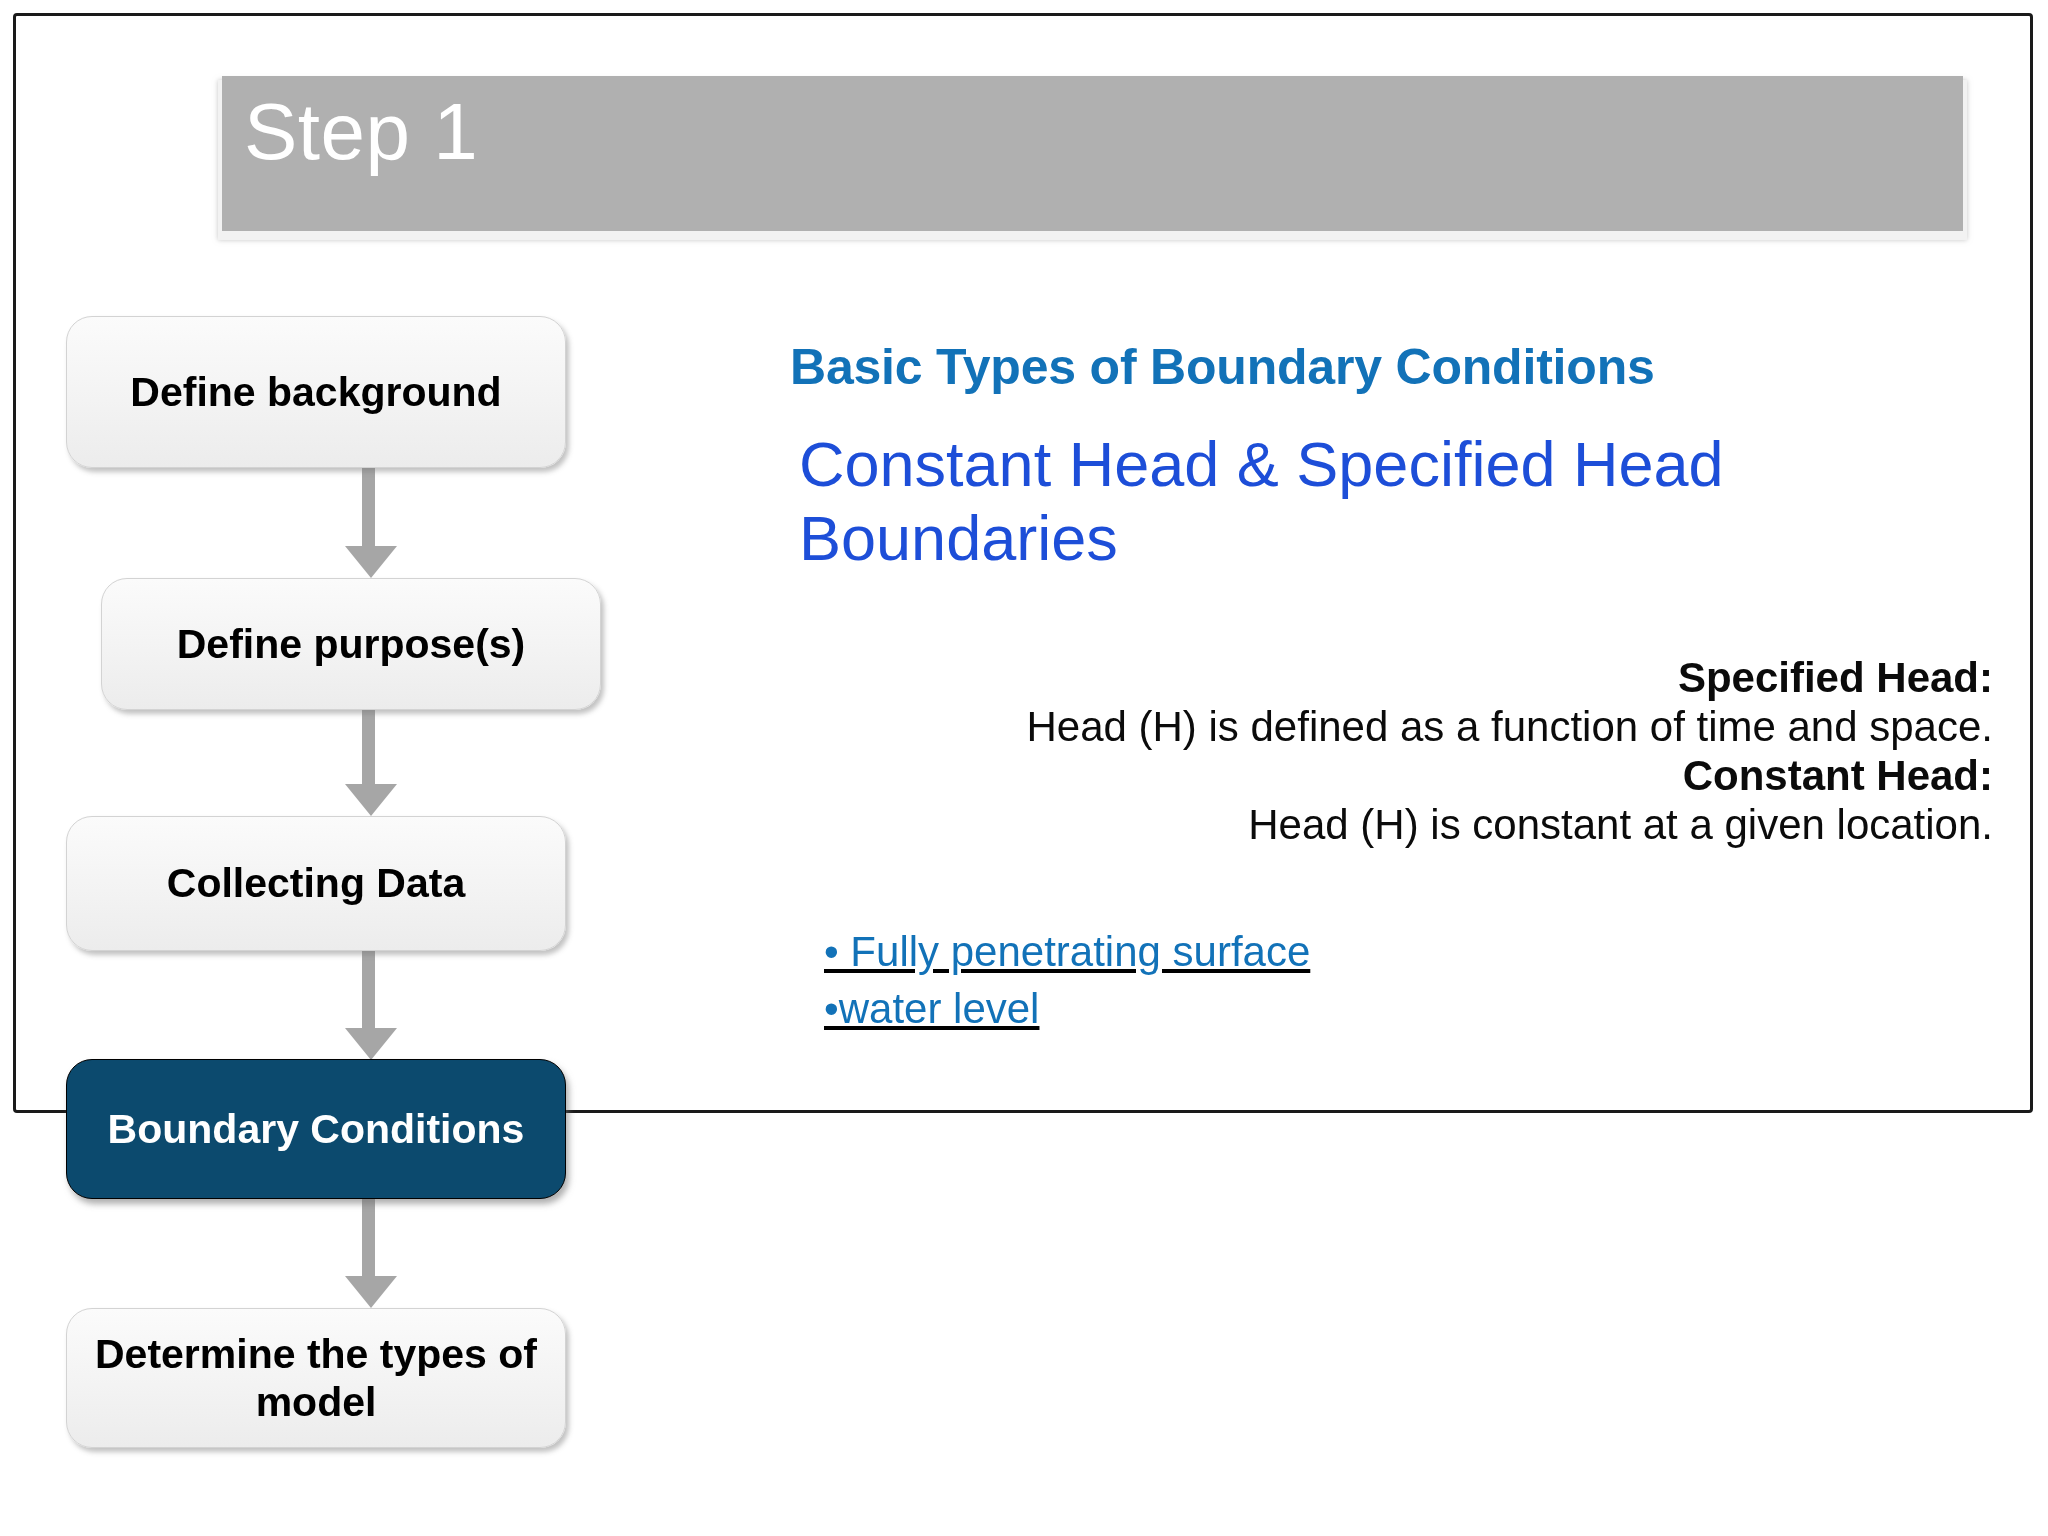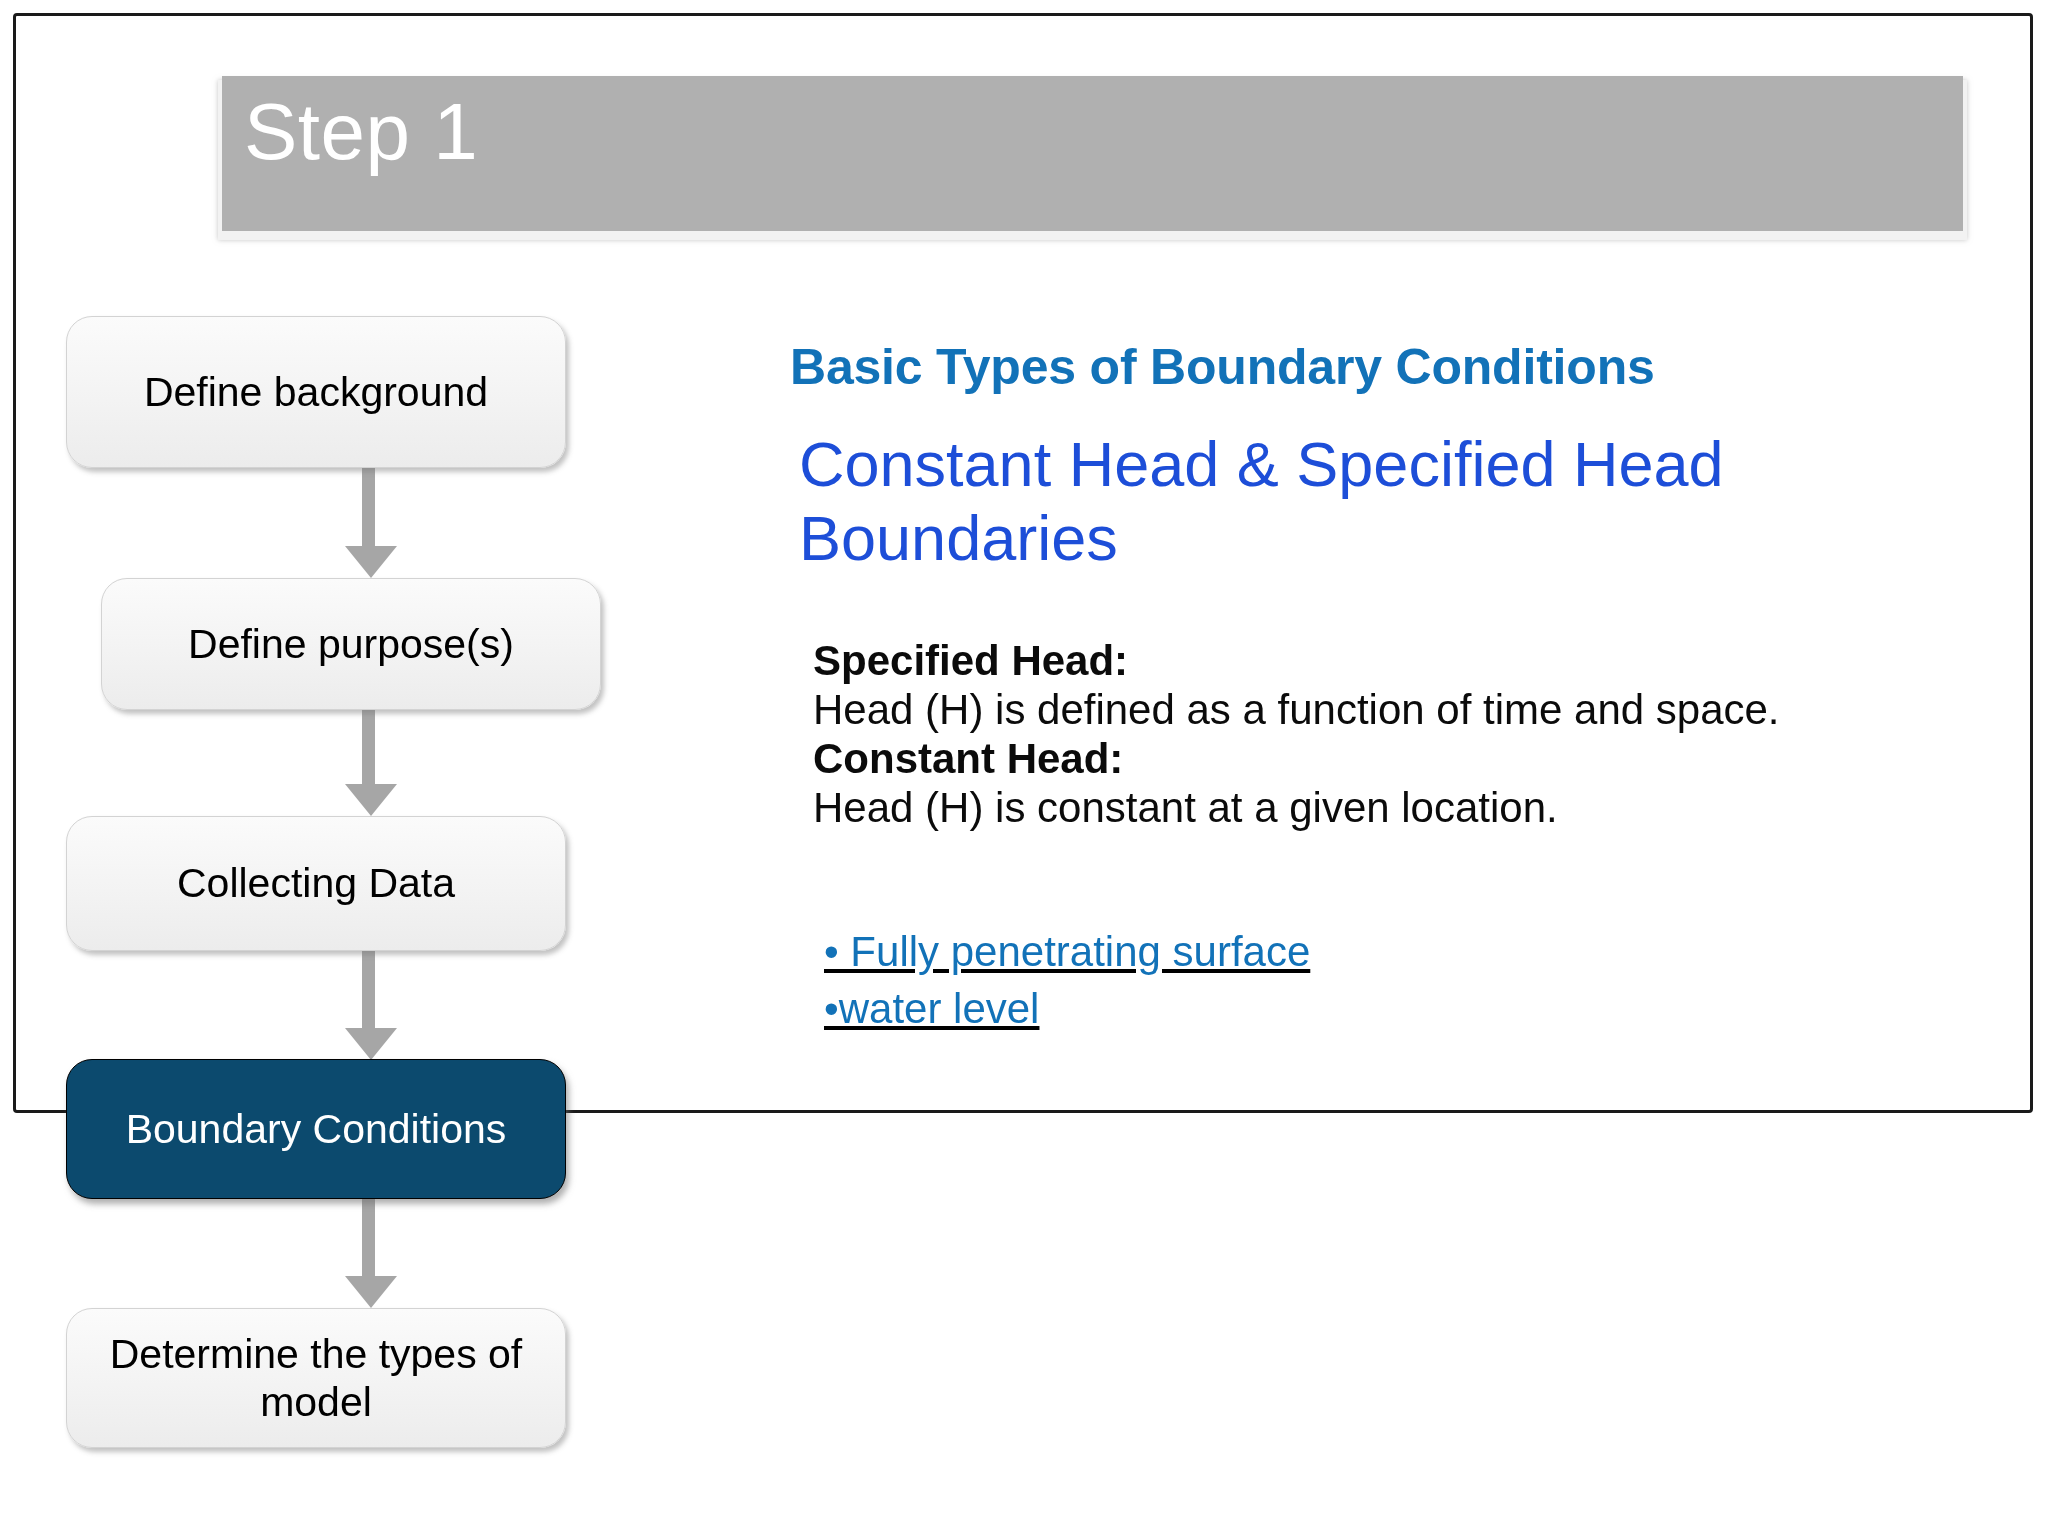--- a/index.html
+++ b/index.html
@@ -85,21 +85,21 @@
   }
   .flow-box.dark {
     background: #0c4a6e;
     border: 1.5px solid #000000;
     box-shadow: 3px 5px 6px rgba(110,110,110,.55);
     color: #ffffff;
   }
   .flow-box span {
     font-size: 41px;
     line-height: 1.18;
-    font-weight: 400;
+    font-weight: 700;
     font-family: "Liberation Sans", sans-serif;
   }
 
   .fb0 { top: 300px;  height: 152px; }
   .fb1 { top: 562px;  height: 132px; margin-left: 35px; }
   .fb2 { top: 800px;  height: 135px; }
   .fb3 { top: 1043px; height: 140px; }
   .fb4 { top: 1292px; height: 140px; }
 
   
@@ -166,22 +166,23 @@
     width: 930px;
     color: #1d4ed8;
     font-size: 63px;
     font-weight: 400;
     line-height: 1.17;
     font-family: "Liberation Sans", sans-serif;
   }
   .body-block {
     position: absolute;
     left: 37px;
-    top: 620px;
+    top: 637px;
     width: 1180px;
+    text-align: right;
   }
   .body-line {
     font-size: 42px;
     line-height: 1.17;
     color: #0b0b0b;
     white-space: nowrap;
     font-family: "Liberation Sans", sans-serif;
   }
   .body-line.bold { font-weight: bold; }
 

